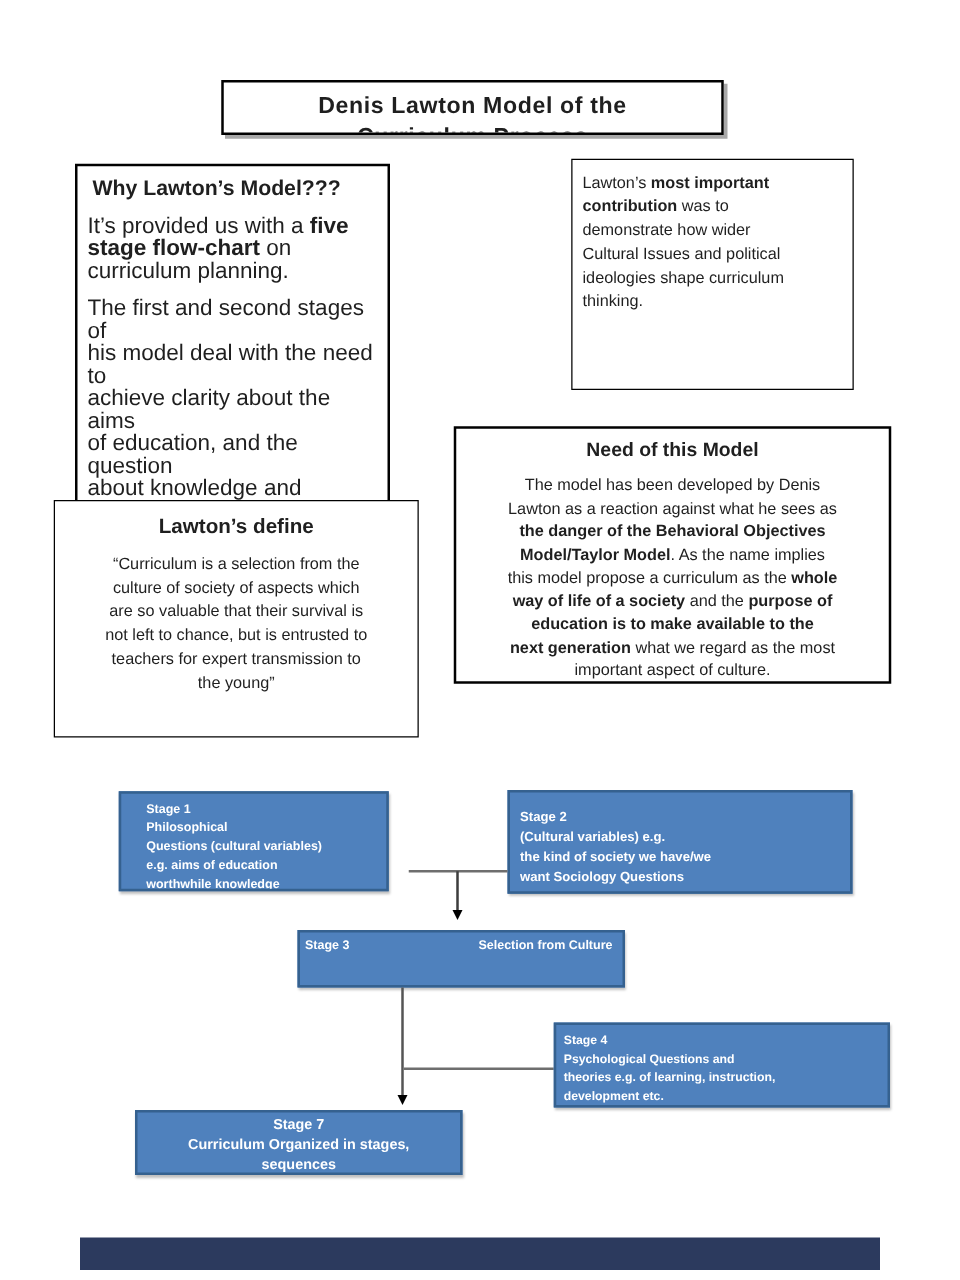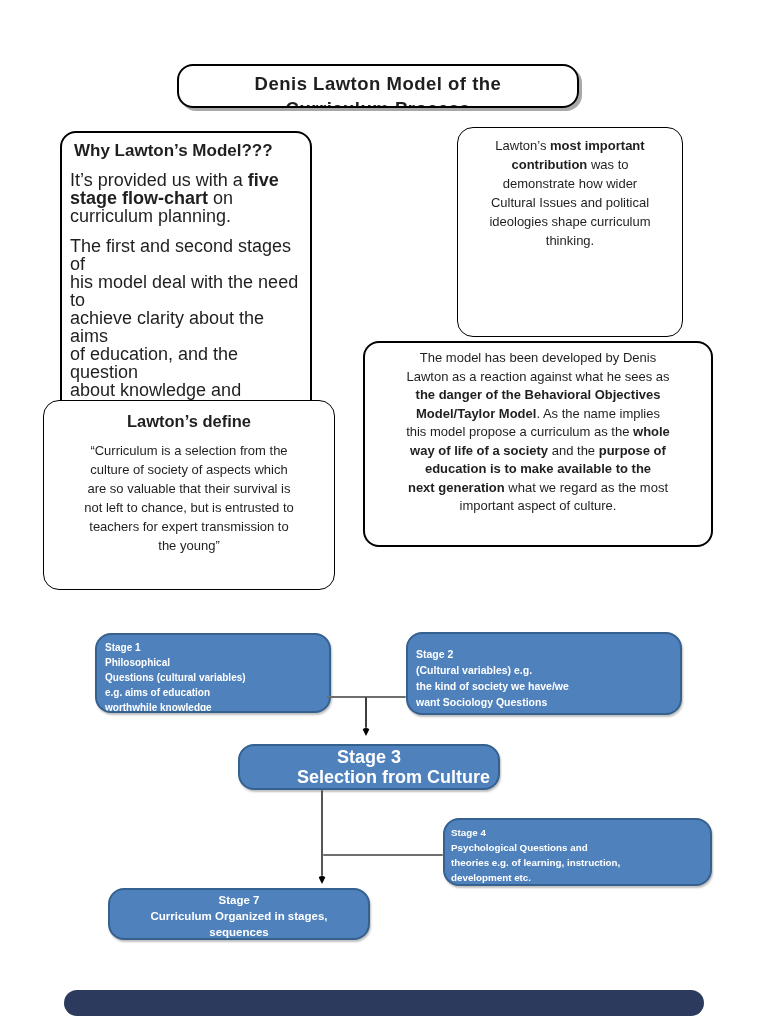--- a/index.html
+++ b/index.html
@@ -1,49 +1,49 @@
 <!DOCTYPE html>
 <html><head>
 <meta charset="utf-8">
 <style>
   html,body{margin:0;padding:0;background:#ffffff;}
   #page{position:relative;width:768px;height:1024px;background:#ffffff;overflow:hidden;
         font-family:"Liberation Sans",sans-serif;color:#1f1f1f;}
-  .abs{position:absolute;box-sizing:border-box;border-radius:16px;}
+  .abs{position:absolute;box-sizing:border-box;}
   .pre{white-space:pre-line;}
   .b{font-weight:bold;}
 
   
   #title-box{left:177px;top:64px;width:402px;height:44px;border:2px solid #000;
              box-shadow:3px 3px 0 #a8a8a8;overflow:hidden;text-align:center;
              font-weight:bold;font-size:18.5px;line-height:25px;padding-top:5px;
              letter-spacing:.5px;}
 
   
   .txtbox{border:1px solid #000;overflow:hidden;background:#fff;}
   #why-box{left:60px;top:131px;width:252px;height:308px;border-width:2px;padding:6px 8px;}
   #why-box h3{margin:2px 0 10px 4px;font-size:17px;line-height:20px;}
   #why-box .para{font-size:18px;line-height:18px;margin:0 0 12px 0;}
-  #contribution-box{left:457px;top:127px;width:226px;height:210px;padding:8px 8px;text-align:center;}
+  #contribution-box{left:457px;top:127px;width:226px;height:185px;padding:8px 8px;}
   #contribution-box .para{font-size:13px;line-height:19px;margin:0;}
   #need-box{left:363px;top:341px;width:350px;height:206px;border-width:2px;
             padding:6px 8px;text-align:center;}
   #need-box h3{margin:2px 0 8px 0;font-size:15.5px;line-height:20px;}
   #need-box .para{font-size:13px;line-height:18.5px;margin:0;}
   #define-box{left:43px;top:400px;width:292px;height:190px;padding:4px 6px;text-align:center;}
   #define-box h3{margin:6px 0 10px 0;font-size:16.5px;line-height:20px;}
   #define-box .para{font-size:13px;line-height:19px;margin:0;}
 
   
   .stage{background:#4f81bd;border:2px solid #35618f;color:#ffffff;font-weight:bold;
          overflow:hidden;box-shadow:1px 2px 2px rgba(0,0,0,.25);}
-  #stage-1{left:95px;top:633px;width:236px;height:80px;font-size:10px;line-height:15px;padding:5px 8px;}
+  #stage-1{left:95px;top:633px;width:216px;height:80px;font-size:10px;line-height:15px;padding:5px 20px;}
   #stage-2{left:406px;top:632px;width:276px;height:83px;font-size:10.5px;line-height:16px;padding:12px 8px 0 8px;}
-  #stage-3{left:238px;top:744px;width:262px;height:46px;font-size:18px;line-height:16px;
-           display:flex;flex-direction:column;justify-content:space-between;padding:3px 4px;}
+  #stage-3{left:238px;top:744px;width:262px;height:46px;font-size:10px;line-height:16px;
+           display:flex;flex-direction:row;justify-content:space-between;padding:3px 4px;}
   #stage-3 .l1{text-align:center;}
   #stage-3 .l2{text-align:right;padding-right:4px;}
   #stage-4{left:443px;top:818px;width:269px;height:68px;font-size:9.8px;line-height:15px;padding:5px 6px;}
   #stage-5{left:108px;top:888px;width:262px;height:52px;font-size:11.5px;line-height:16px;
            padding:2px 4px;text-align:center;}
 
   .hline{background:#6e6e6e;height:2px;}
   .vline{background:#3d3d3d;width:2px;}
   .arrow-down{width:0;height:0;border-left:4px solid transparent;border-right:4px solid transparent;
               border-top:8px solid #000;}
@@ -85,20 +85,21 @@
   <div id="contribution-box" class="abs txtbox">
     <p class="para pre"><span>Lawton’s </span><span class="b">most important
 contribution</span><span> was to
 demonstrate how wider
 Cultural Issues and political
 ideologies shape curriculum
 thinking.</span></p>
   </div>
 
   <div id="need-box" class="abs txtbox">
+    <h3>Need of this Model</h3>
     <p class="para pre"><span>The model has been developed by Denis
 Lawton as a reaction against what he sees as
 </span><span class="b">the danger of the Behavioral Objectives
 Model/Taylor Model</span><span>. As the name implies
 this model propose a curriculum as the </span><span class="b">whole
 way of life of a society</span><span> and the </span><span class="b">purpose of
 education is to make available to the
 next generation</span><span> what we regard as the most
 important aspect of culture.</span></p>
   </div>

